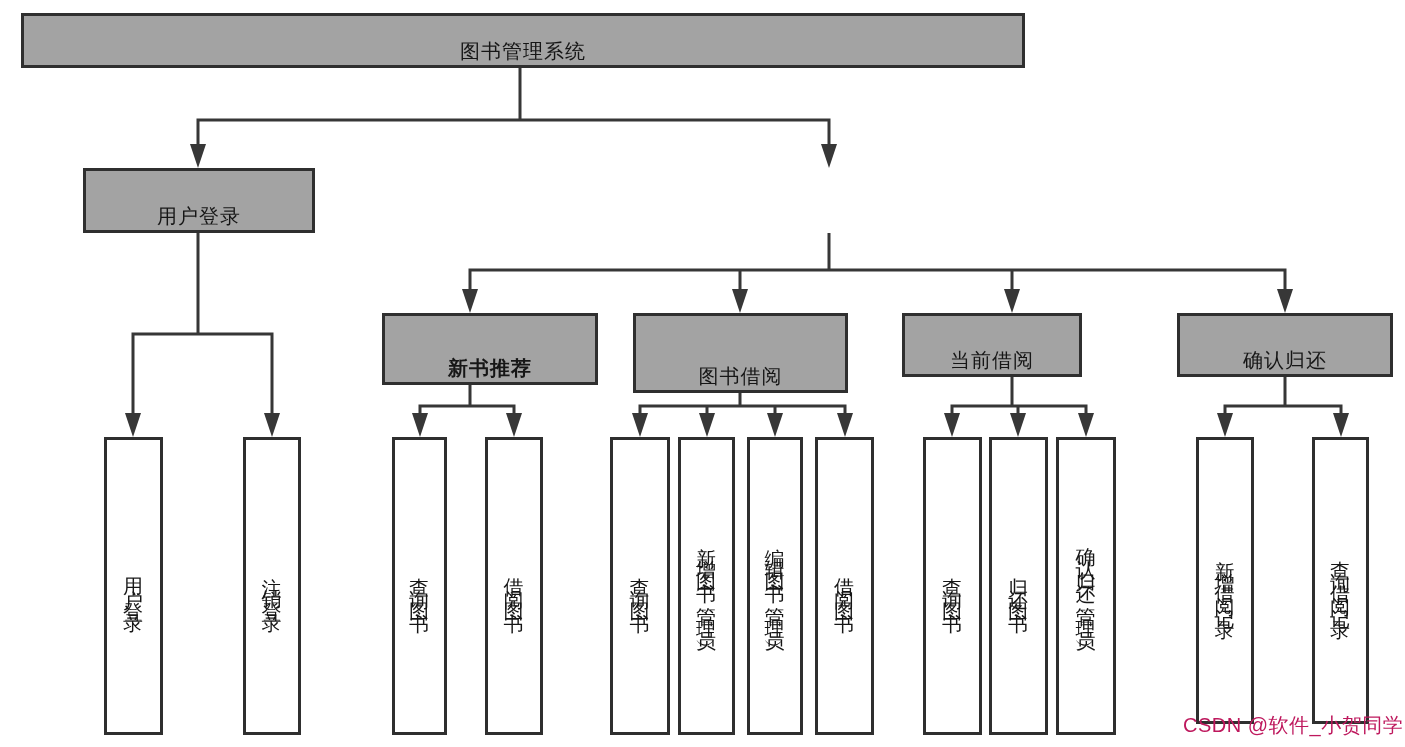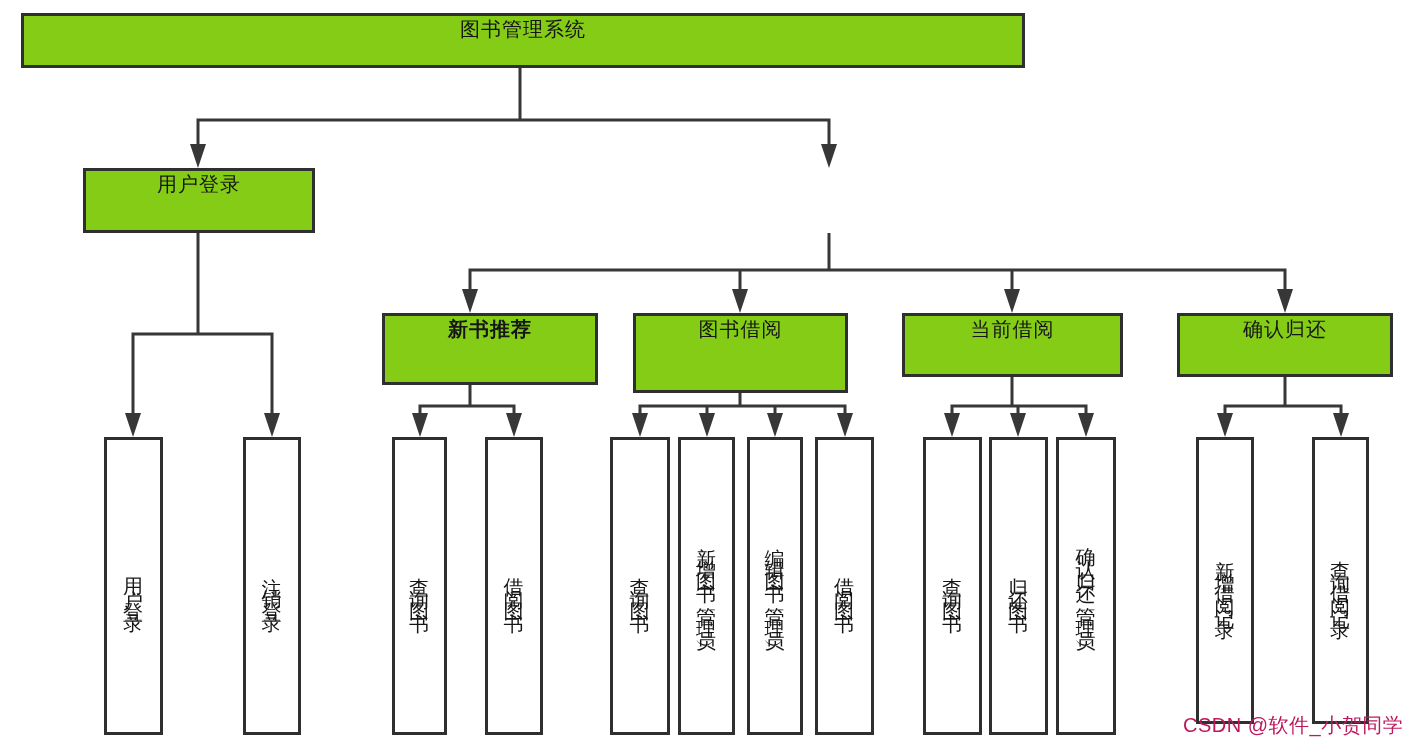--- a/index.html
+++ b/index.html
@@ -14,24 +14,24 @@
   }
   svg.wires {
     position: absolute;
     left: 0; top: 0;
     width: 1405px; height: 747px;
     z-index: 1;
   }
   .node {
     position: absolute;
     box-sizing: border-box;
-    background: #84cc16;
+    background: #a3a3a3;
     border: 3px solid #2f2f2f;
     display: flex;
-    align-items: flex-start;
+    align-items: flex-end;
     justify-content: center;
     z-index: 2;
     font-size: 20px;
     letter-spacing: 1px;
     color: #161616;
   }
   .leaf {
     position: absolute;
     box-sizing: border-box;
     background: #ffffff;
@@ -114,21 +114,21 @@
   <div class="node" style="left:83px; top:168px; width:232px; height:65px;">
     <span>用户登录</span>
   </div>
 
   <div class="node" style="left:382px; top:313px; width:216px; height:72px;font-weight:bold;">
     <span>新书推荐</span>
   </div>
   <div class="node" style="left:633px; top:313px; width:215px; height:80px;">
     <span>图书借阅</span>
   </div>
-  <div class="node" style="left:902px; top:313px; width:221px; height:64px;">
+  <div class="node" style="left:902px; top:313px; width:180px; height:64px;">
     <span>当前借阅</span>
   </div>
   <div class="node" style="left:1177px; top:313px; width:216px; height:64px;">
     <span>确认归还</span>
   </div>
 
   <div class="leaf" style="left:104px; top:437px; width:59px; height:298px;">
     <span class="vtext">用户登录</span>
   </div>
   <div class="leaf" style="left:243px; top:437px; width:58px; height:298px;">

